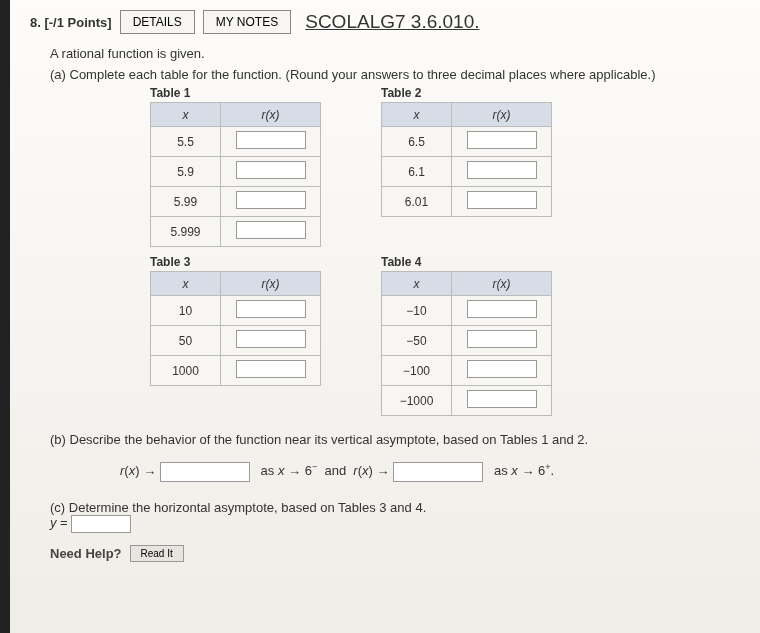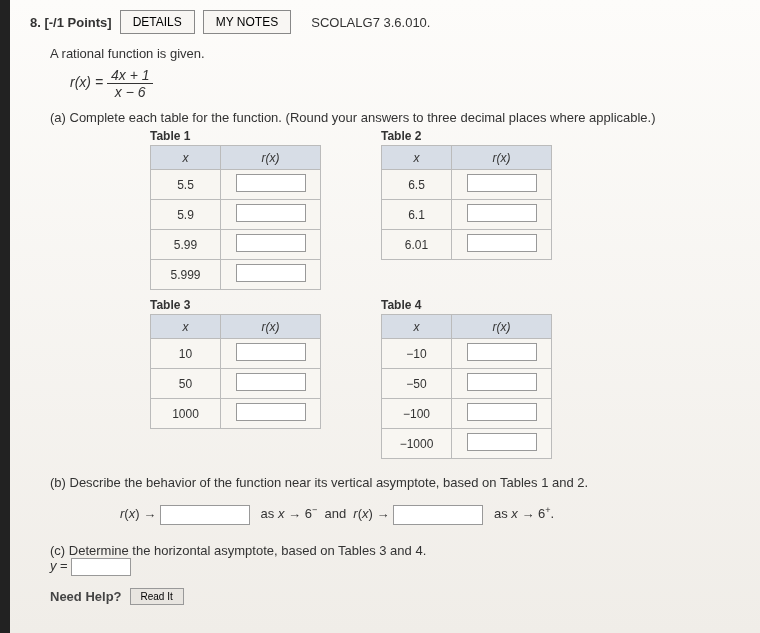--- a/index.html
+++ b/index.html
@@ -2,21 +2,21 @@
 <html><head>
 <meta charset="utf-8">
 <style>
 * { box-sizing: border-box; margin: 0; padding: 0; }
 body { font-family: Arial, sans-serif; font-size: 13px; background: #f5f3f0; color: #333; width: 760px; height: 633px; overflow: hidden; }
 .page { padding: 10px 30px; background: linear-gradient(#fdfcfa, #f0ede8); min-height: 633px; }
 .left-bar { position: absolute; left: 0; top: 0; width: 10px; height: 633px; background: #222; }
 .header-row { display: flex; align-items: center; gap: 8px; margin-bottom: 12px; }
 .q-number { font-weight: bold; font-size: 13px; text-align: right; }
 .btn { border: 1px solid #888; padding: 4px 12px; background: #f8f6f3; font-size: 12px; cursor: pointer; text-align: center; }
-.source-code { font-size: 13px; margin-left: 12px; color: #333; }
+.source-code { font-size: 19px; margin-left: 6px; color: #333; text-decoration: underline; }
 .prompt { margin: 10px 0 6px 20px; font-size: 13px; }
 .formula { margin: 4px 0 10px 40px; font-style: italic; font-size: 14px; }
 .fraction { display: inline-block; text-align: center; vertical-align: middle; }
 .frac-top { border-bottom: 1px solid #333; display: block; padding: 0 4px; }
 .frac-bot { display: block; padding: 0 4px; }
 .part-label { margin-left: 20px; font-size: 13px; margin-bottom: 4px; }
 .tables-row { display: flex; gap: 60px; margin-left: 120px; margin-bottom: 8px; }
 .table-block { }
 .table-title { font-weight: bold; font-size: 12px; margin-bottom: 2px; }
 table { border-collapse: collapse; background: #f8f6f2; }
@@ -41,27 +41,20 @@
 
 <div class="header-row">
   <span class="q-number">8. [-/1 Points]</span>
   <button class="btn">DETAILS</button>
   <button class="btn">MY NOTES</button>
   <span class="source-code">SCOLALG7 3.6.010.</span>
 </div>
 
 <div class="prompt">A rational function is given.</div>
 
-<div class="formula">
-  <span>r(x) = </span>
-  <span class="fraction">
-    <span class="frac-top">4x + 1</span>
-    <span class="frac-bot">x − 6</span>
-  </span>
-</div>
 
 <div class="part-label">(a) Complete each table for the function. (Round your answers to three decimal places where applicable.)</div>
 
 <div class="tables-row">
   <div class="table-block">
     <div class="table-title">Table 1</div>
     <table>
       <tbody>
             <tr>
               <th>x</th>

